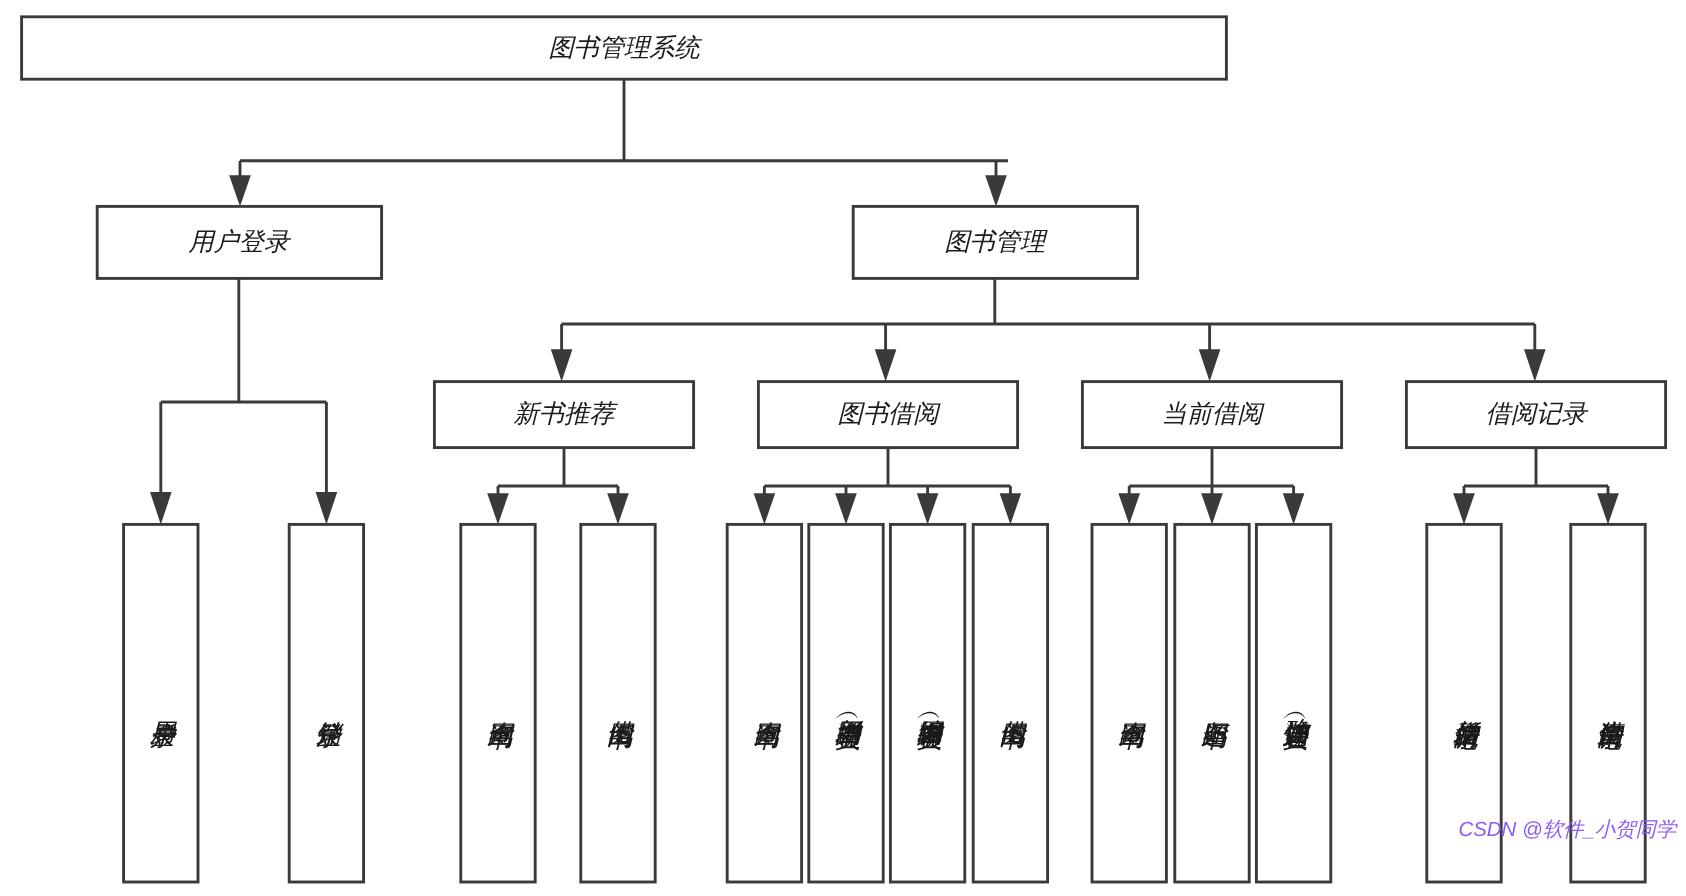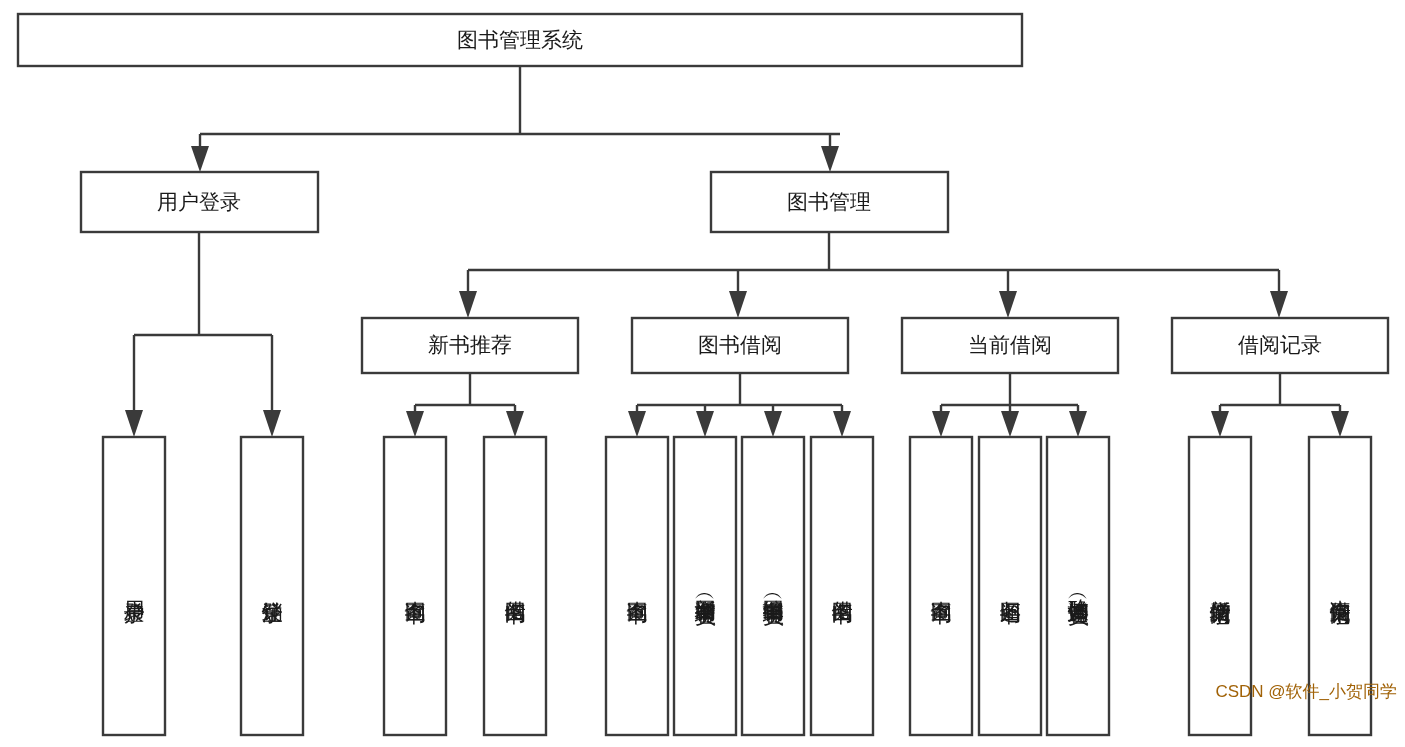--- a/index.html
+++ b/index.html
@@ -11,20 +11,21 @@
     width: 1405px;
     height: 747px;
     font-family: "Liberation Sans", "DejaVu Sans", sans-serif;
     overflow: hidden;
   }
   #diagram-root {
     position: relative;
     width: 1405px;
     height: 709px;
     background: #ffffff;
+    font-style: italic;
   }
   svg.diagram-svg {
     position: absolute;
     left: 0;
     top: 0;
     width: 1405px;
     height: 747px;
     display: block;
   }
   .node-box {
@@ -63,21 +64,21 @@
     justify-content: center;
     white-space: nowrap;
     pointer-events: none;
   }
   .watermark {
     position: absolute;
     right: 8px;
     bottom: 6px;
     font-family: "Liberation Sans", "DejaVu Sans", sans-serif;
     font-size: 17px;
-    color: #a16207;
+    color: #8b5cf6;
     white-space: nowrap;
   }
 </style>
 </head>
 <body>
 
 <div id="diagram-root">
 
   <svg class="diagram-svg" viewBox="0 0 1405 747">
 

